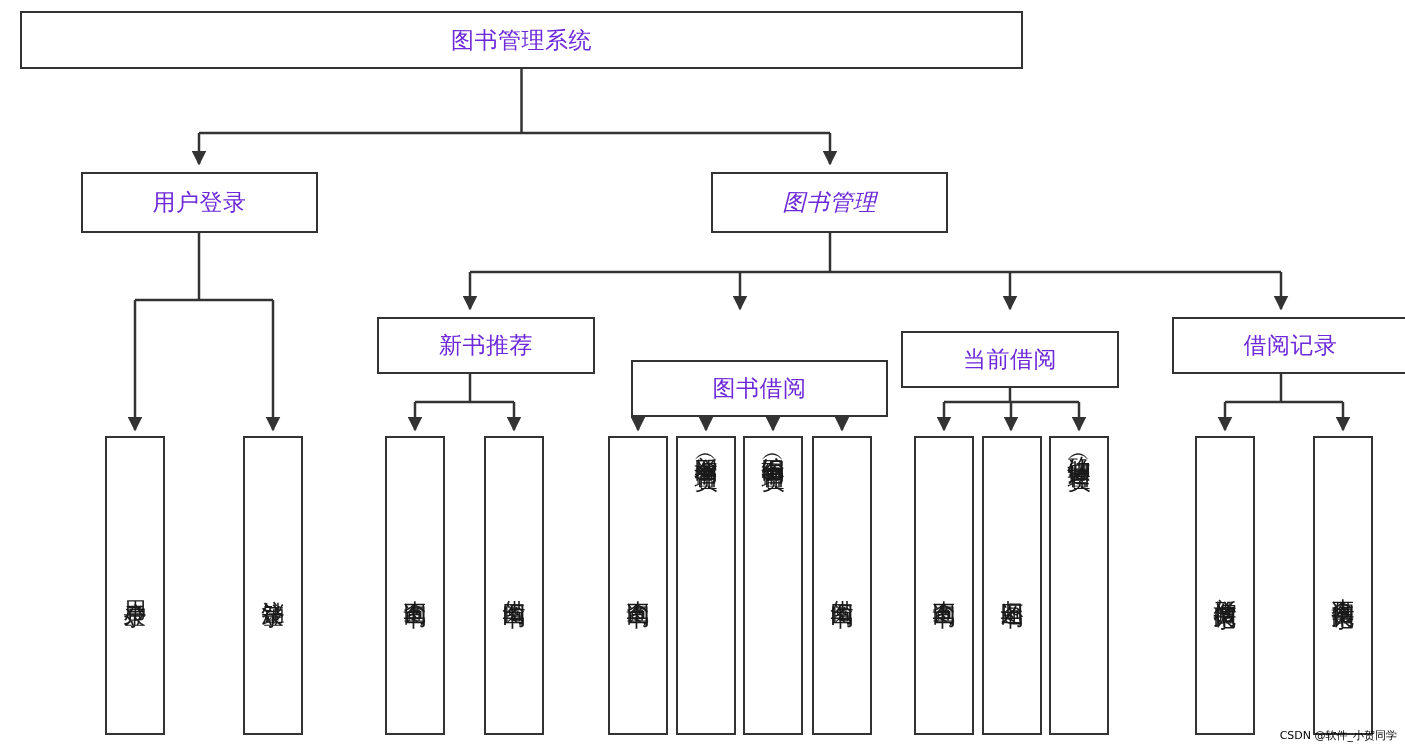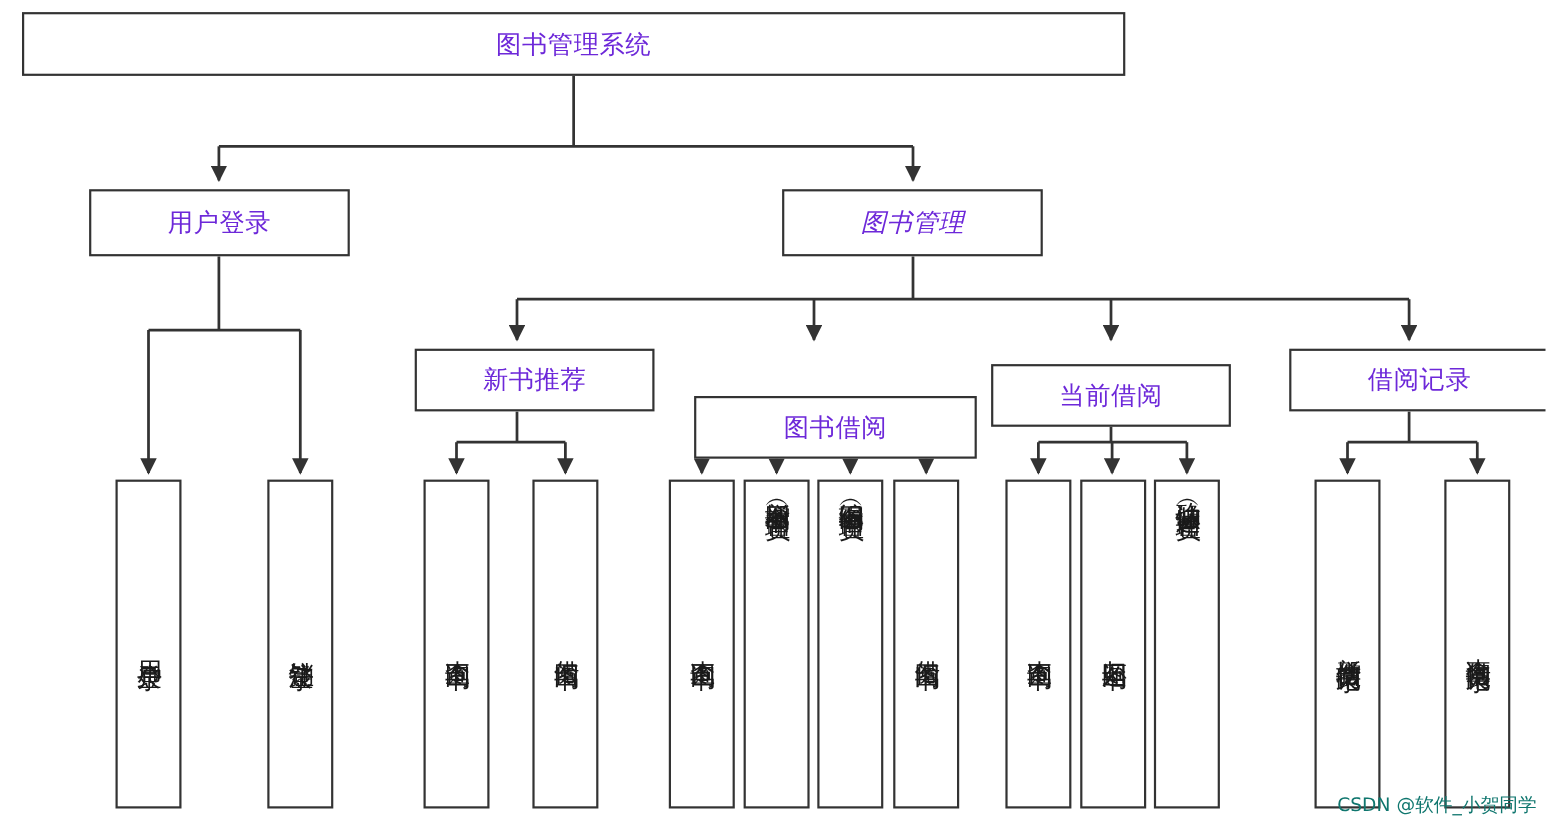--- a/index.html
+++ b/index.html
@@ -56,22 +56,22 @@
     letter-spacing: 2px;
     white-space: nowrap;
   }
   .node.vert.center-v {
     align-items: center;
   }
   .watermark {
     position: absolute;
     right: 8px;
     bottom: 4px;
-    font-size: 17px;
-    color: #0f766e;
+    font-size: 11px;
+    color: #000000;
     z-index: 5;
     white-space: nowrap;
   }
 </style>
 </head>
 <body>
 
 <div id="diagram-root">
 
   <svg class="connectors" viewBox="0 0 1405 747" xmlns="http://www.w3.org/2000/svg">

